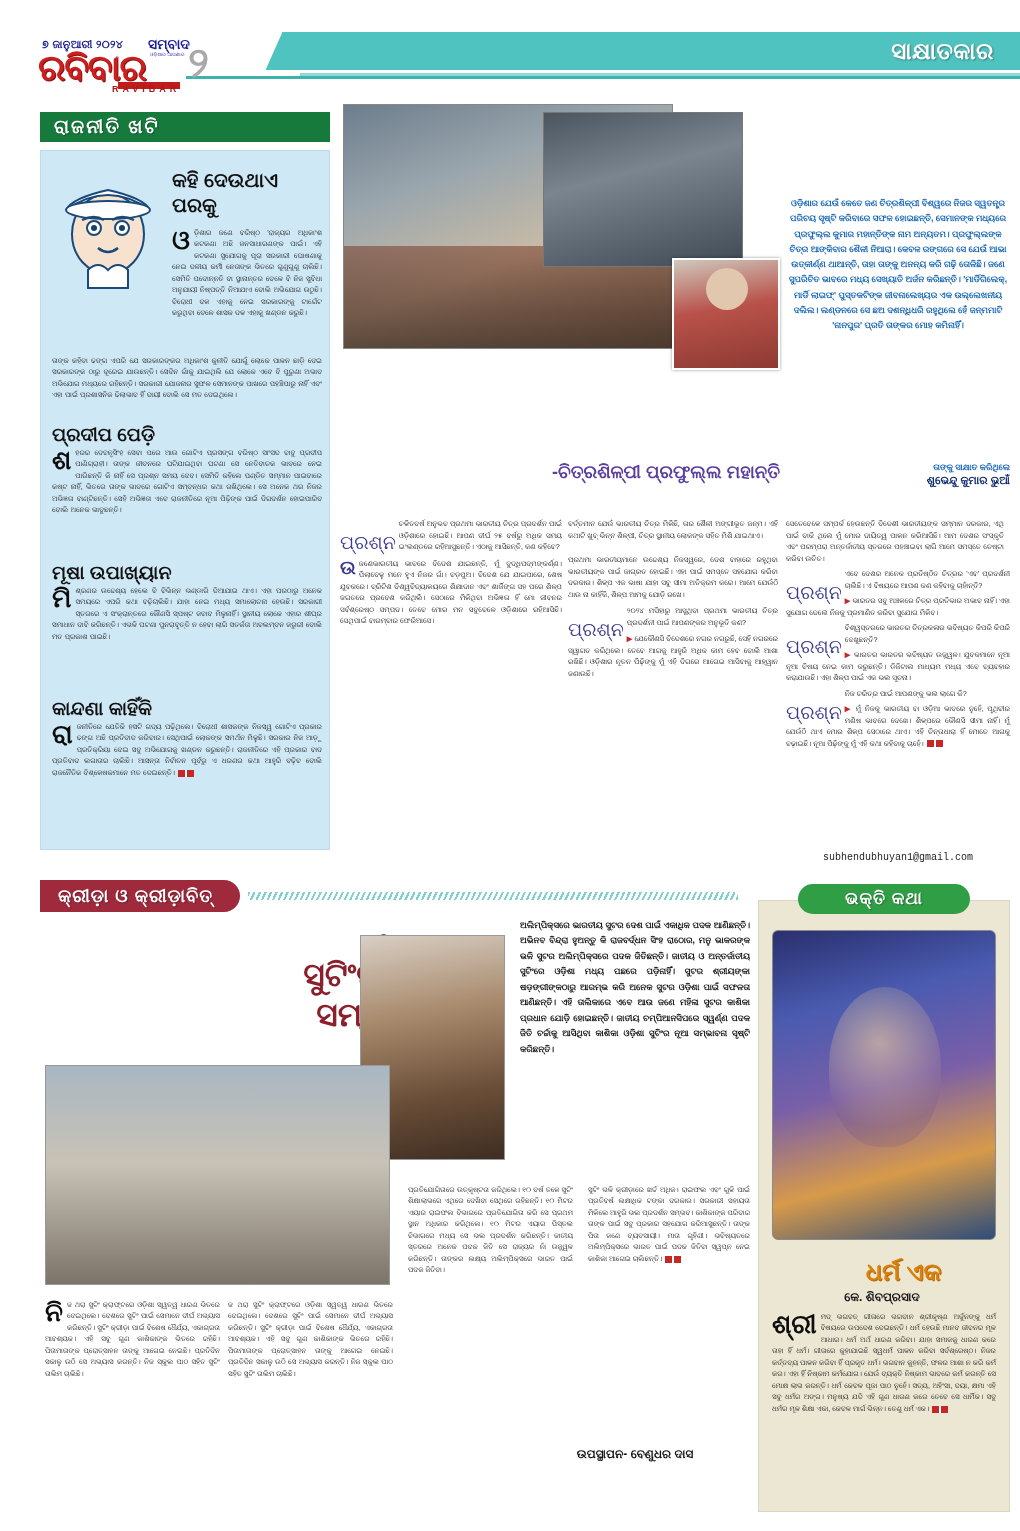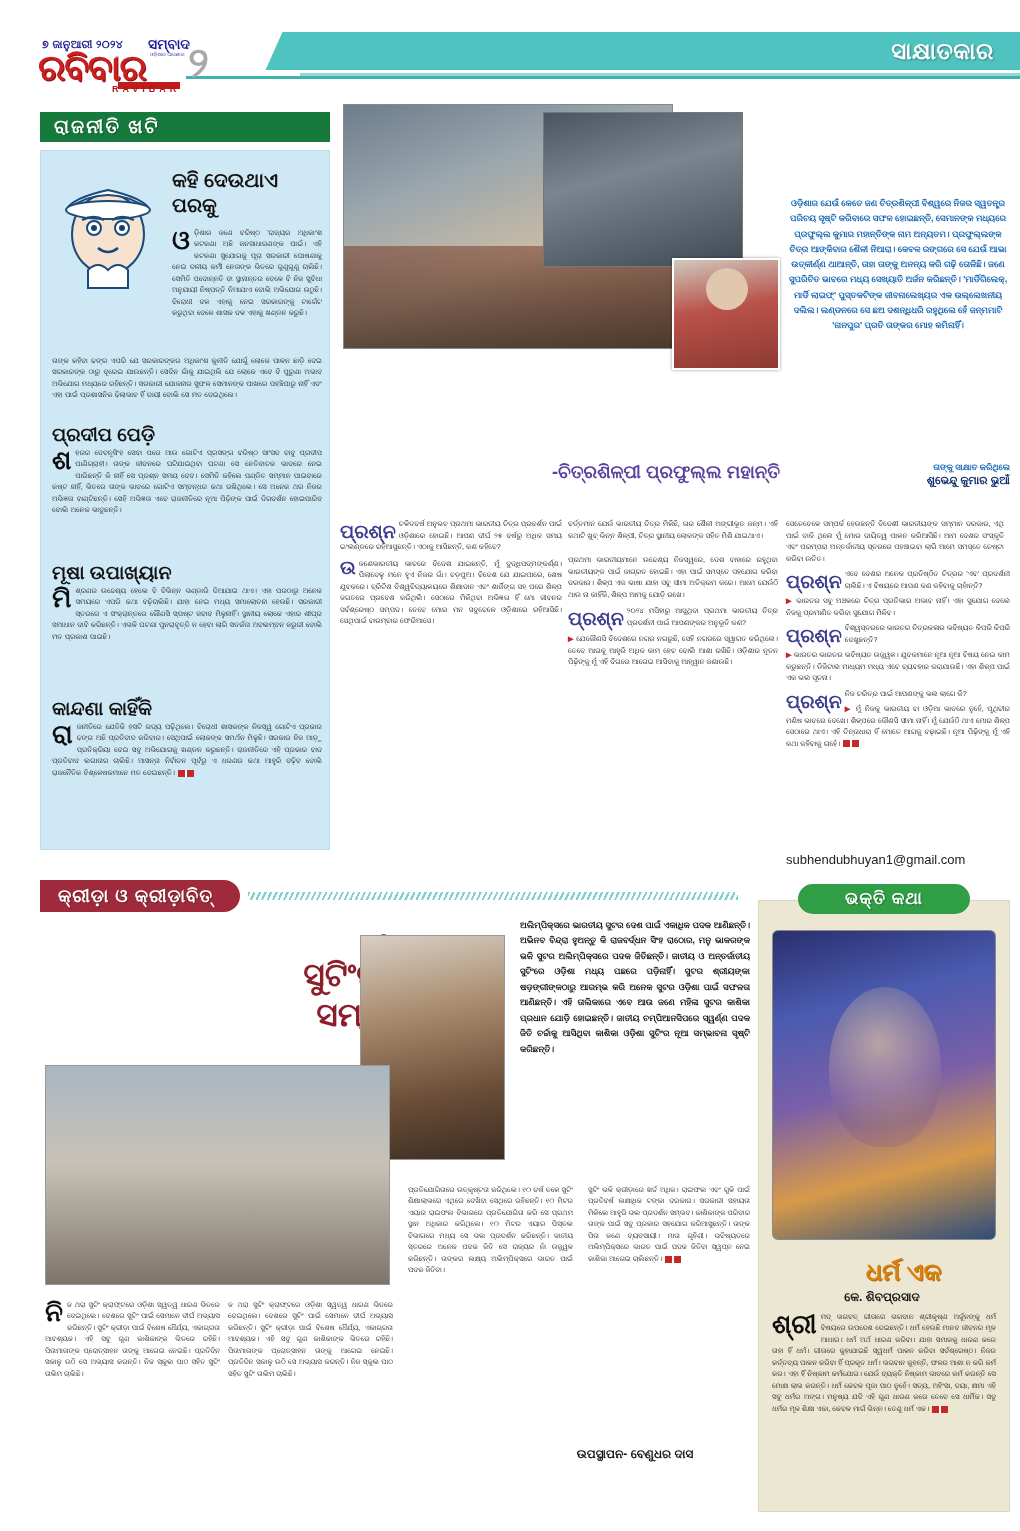--- a/index.html
+++ b/index.html
@@ -150,26 +150,26 @@
   .blue-credit-label {
     position:absolute; left:786px; top:462px; width:224px;
     font-size:8.4px; color:#1565b5; text-align:right; font-weight:bold;
   }
   .blue-credit-name {
     position:absolute; left:786px; top:474px; width:224px;
     font-size:11px; color:#0c2a6b; text-align:right; font-weight:bold;
   }
   .email {
     position:absolute; left:786px; top:852px; width:224px;
-    font-size:13px; color:#222; text-align:left;
+    font-size:10px; color:#222; text-align:center;font-family:Liberation Mono, monospace;
   }
 
   .qmark {
-    float:left; font-size:19px; font-weight:bold; color:#3b3b8f;
-    line-height:.9; margin:5px 3px 0 0;
+    float:left; font-size:19px; font-weight:normal; color:#3b3b8f;
+    line-height:.9; margin:16px 3px 0 0;
   }
   .amark {
     float:left; font-size:19px; font-weight:bold; color:#3b3b8f;
     line-height:.9; margin:1px 3px 0 0;
   }
   .bullet-red { color:#c62828; font-weight:bold; }
   .endmark {
     display:inline-block; width:16px; height:7px; margin-left:3px;
     background:linear-gradient(90deg,#c62828 0 45%,#ffffff 45% 55%,#c62828 55% 100%);
     vertical-align:middle;

